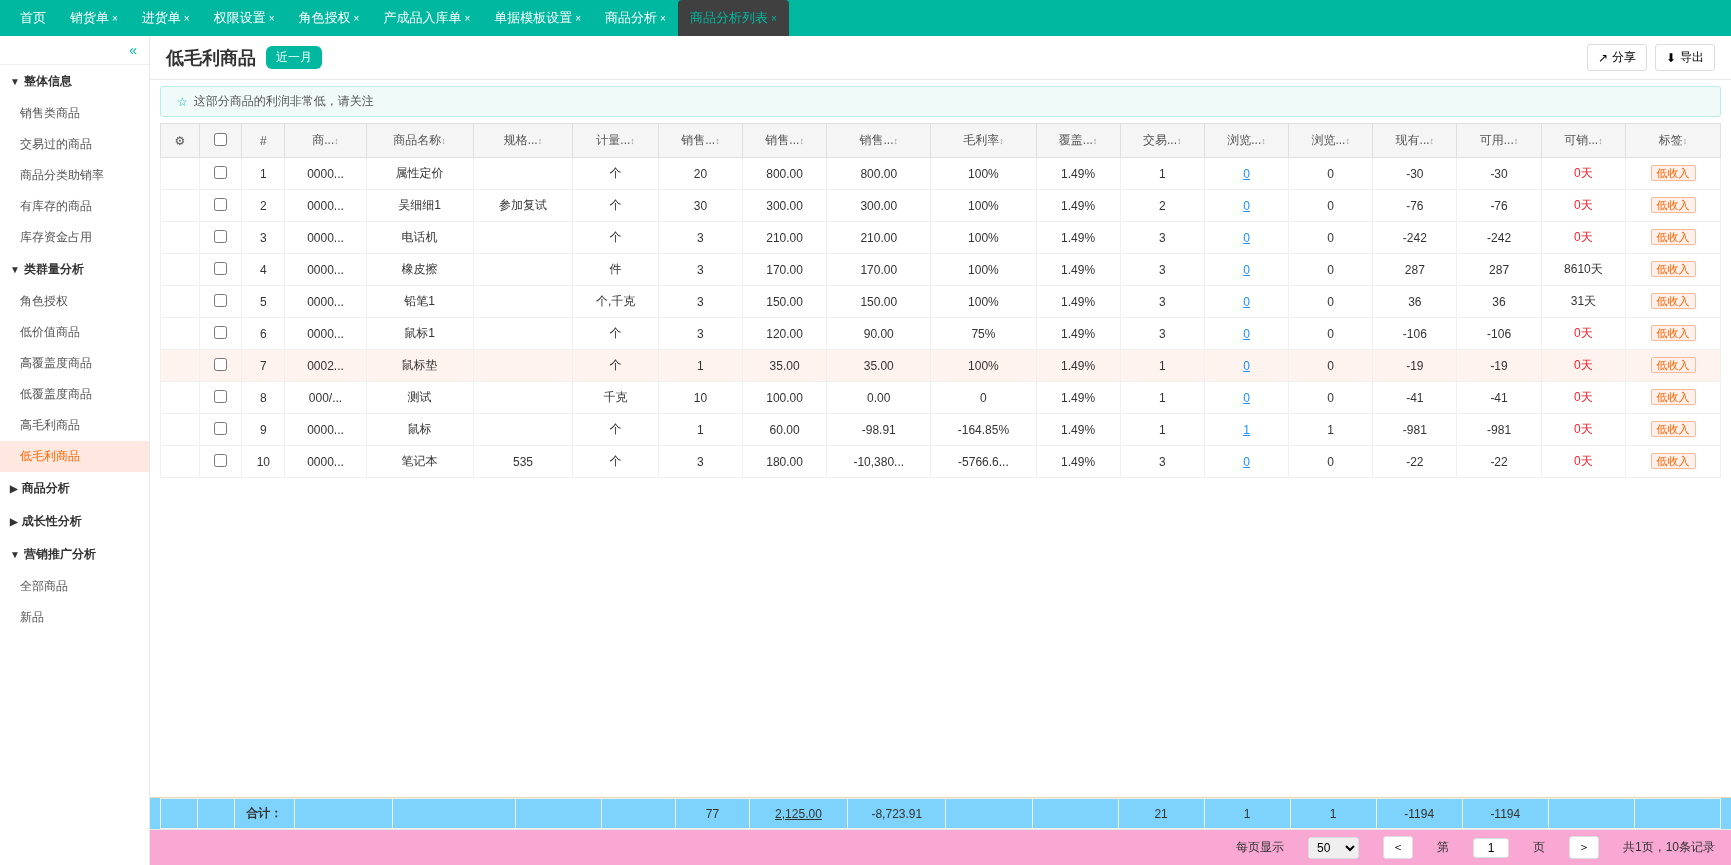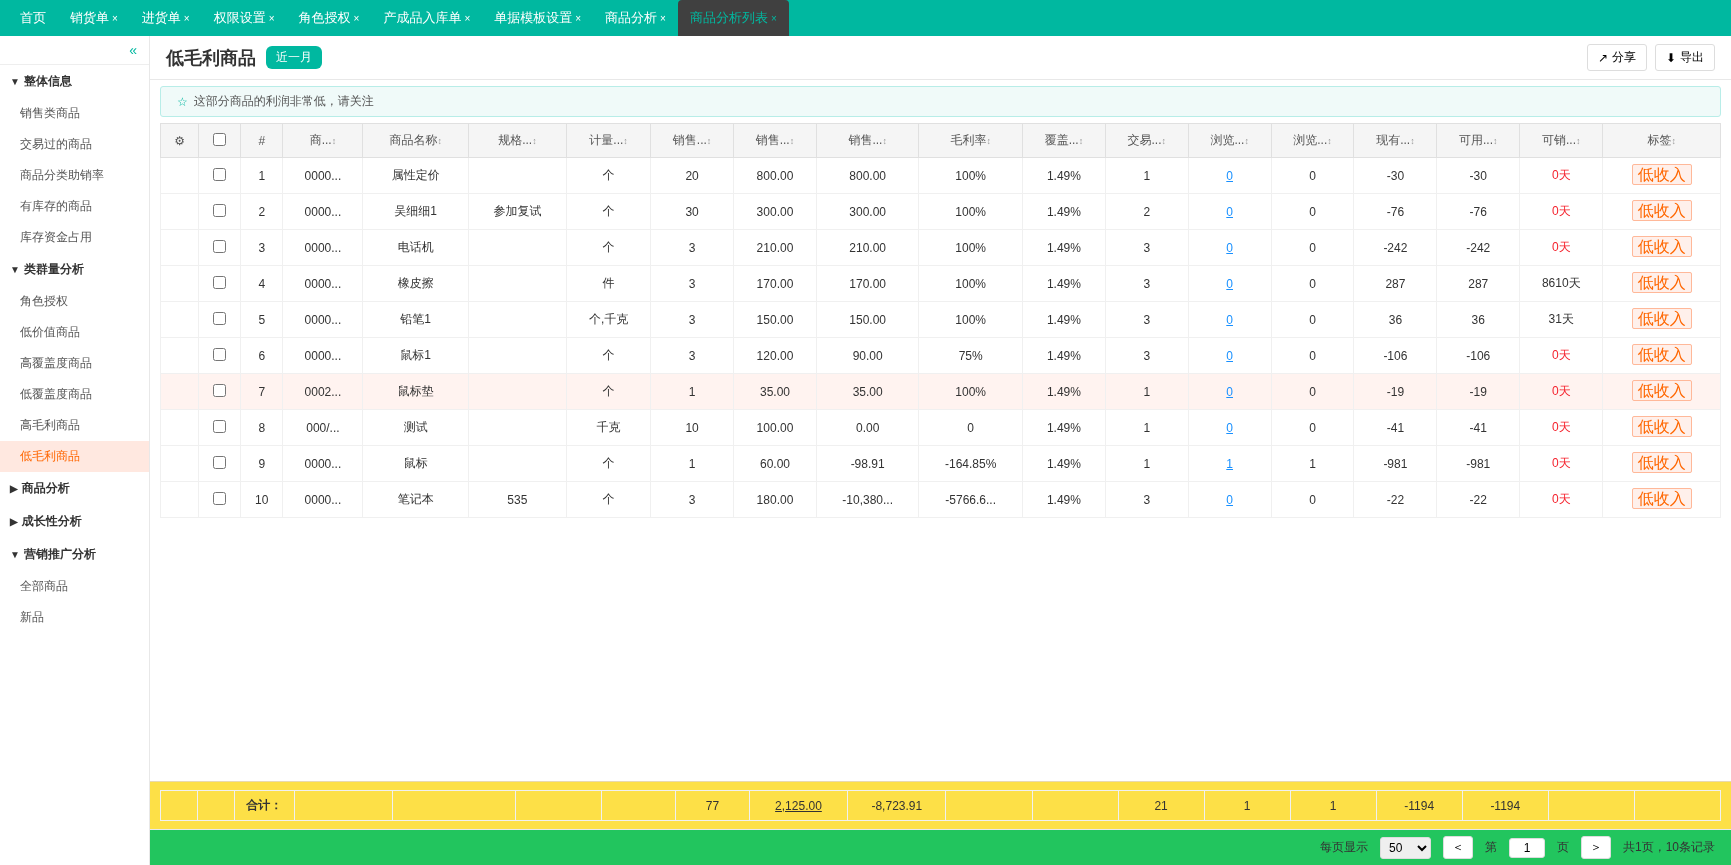--- a/index.html
+++ b/index.html
@@ -176,35 +176,35 @@
       border: 1px solid #f0f0f0;
       white-space: nowrap;
     }
     .row-num { color: #333; }
     .tag-badge {
       background: #fff0eb;
       color: #ff6600;
       border: 1px solid #ffb899;
       padding: 1px 5px;
       border-radius: 2px;
-      font-size: 16px;
+      font-size: 11px;
     }
     .zero-link { color: #1890ff; text-decoration: underline; cursor: pointer; }
     .days-red { color: #f5222d; }
 
     
     .pagination-bar {
       display: flex;
       align-items: center;
       padding: 6px 16px;
       border-top: 1px solid #e8e8e8;
       justify-content: flex-end;
-      gap: 12px;
-      font-size: 12px;
-      background: #22c55e;
+      gap: 24px;
+      font-size: 12px;
+      background: #f9a8d4;
       flex-shrink: 0;
     }
     .page-size-select {
       border: 1px solid #ddd;
       padding: 2px 4px;
       border-radius: 3px;
       font-size: 12px;
     }
     .page-btn {
       border: 1px solid #ddd;
@@ -588,21 +588,21 @@
       <td>0</td>
       <td>-22</td>
       <td>-22</td>
       <td class="days-red">0天</td>
       <td><span class="tag-badge">低收入</span></td>
     </tr>
           </tbody>
       </table>
     </div>
 
-    <div style="background:#fde047;border-top:1px solid #e8d9b0;padding:8px 10px;flex-shrink:0;">
+    <div style="background:#7dd3fc;border-top:1px solid #e8d9b0;padding:0 10px;flex-shrink:0;">
       <table class="footer-table">
         <tbody>
             <tr>
           <td style="width:30px;"></td>
           <td style="width:30px;"></td>
           <td style="width:40px;font-weight:bold;">合计：</td>
           <td style="width:80px;"></td>
           <td style="width:100px;"></td>
           <td style="width:70px;"></td>
           <td style="width:60px;"></td>

